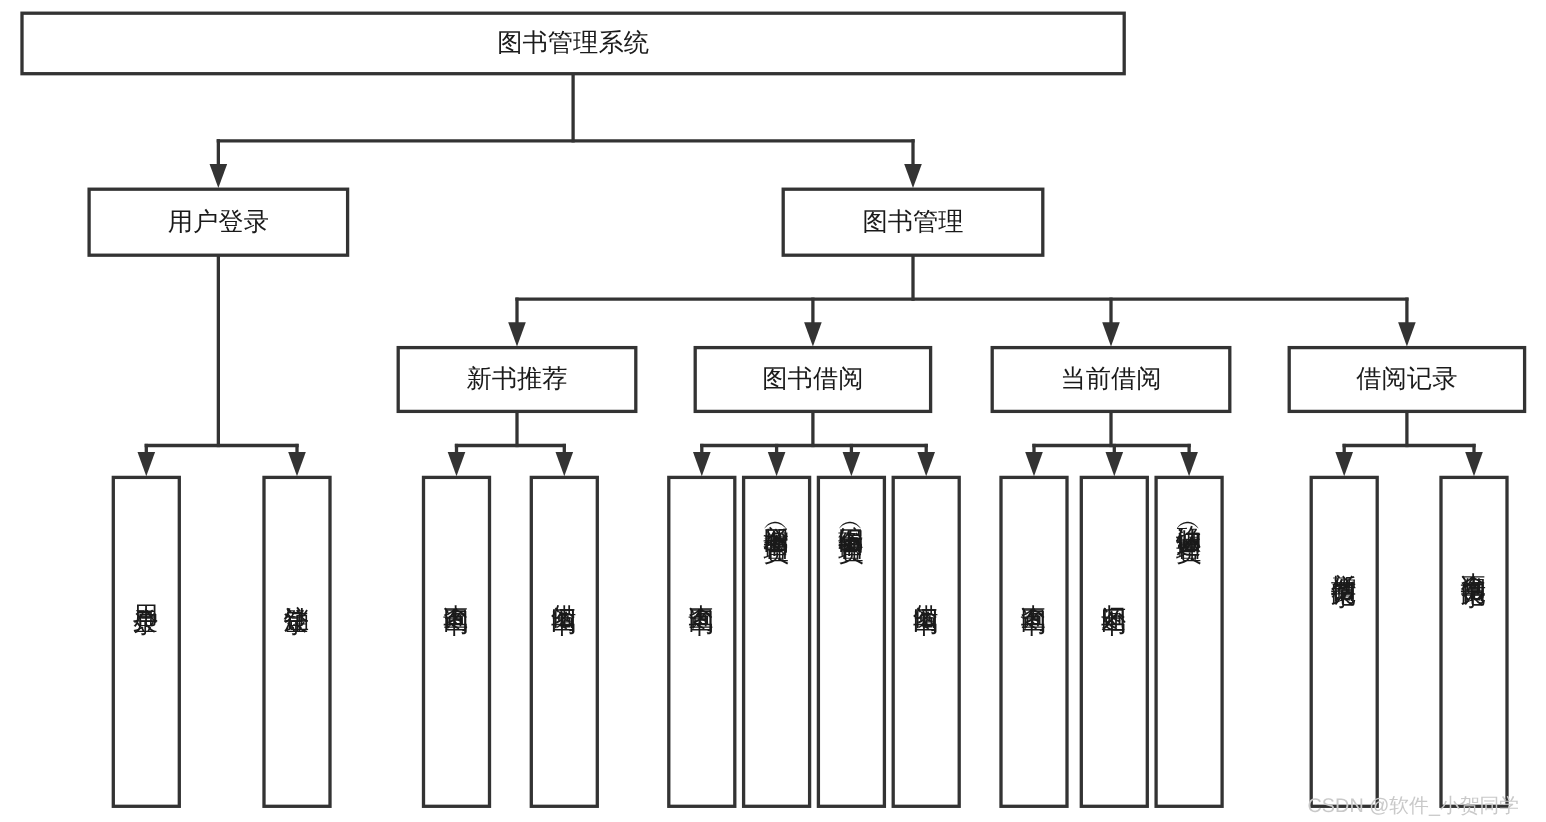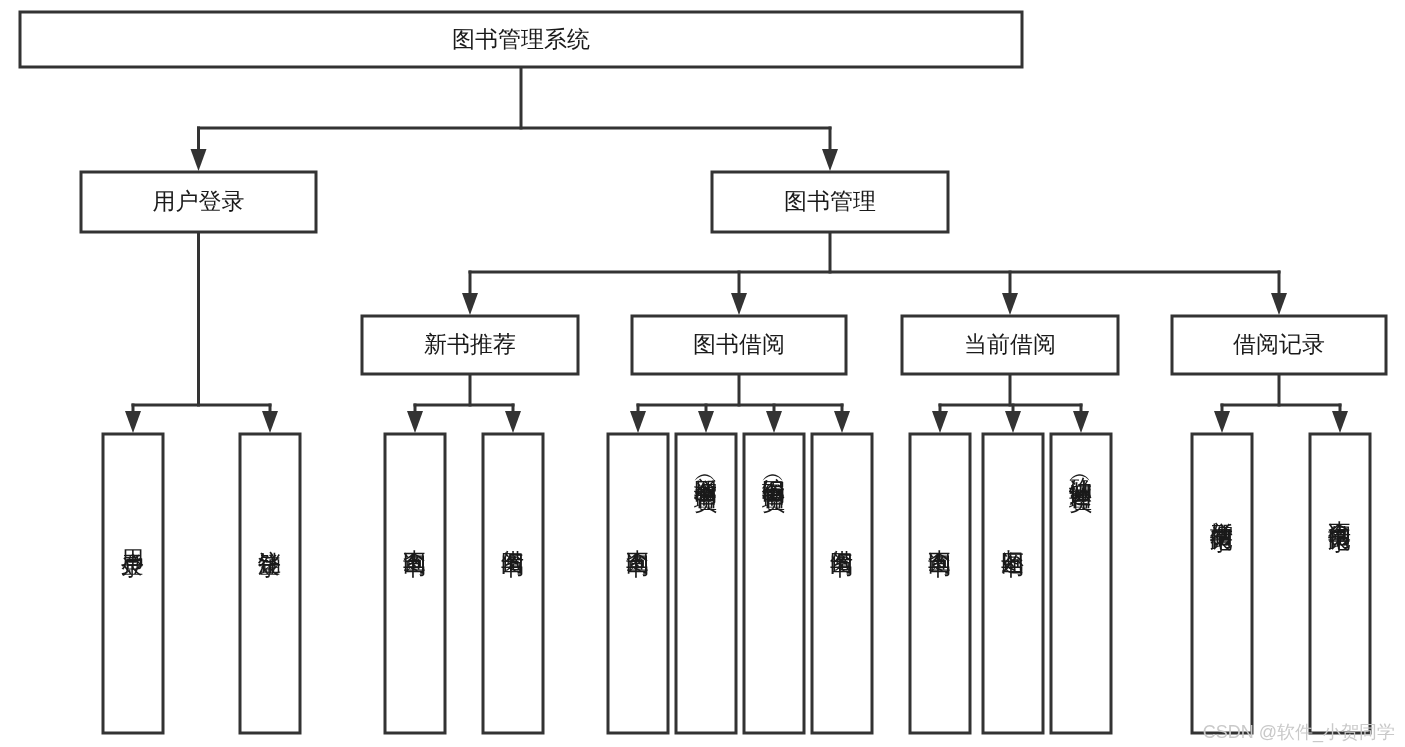--- a/index.html
+++ b/index.html
@@ -52,21 +52,21 @@
     font-family: "Liberation Sans", "DejaVu Sans", sans-serif;
     font-size: 23px;
     fill: #1a1a1a;
     text-anchor: middle;
     writing-mode: vertical-rl;
     text-orientation: upright;
     letter-spacing: 2px;
   }
   .watermark-text {
     position: absolute;
-    right: 10px;
+    right: 24px;
     bottom: 3px;
     font-family: "Liberation Sans", "DejaVu Sans", sans-serif;
     font-size: 18px;
     color: #c9c9c9;
     white-space: nowrap;
     user-select: none;
     margin-left: 30px;
   }
 </style>
 </head>

